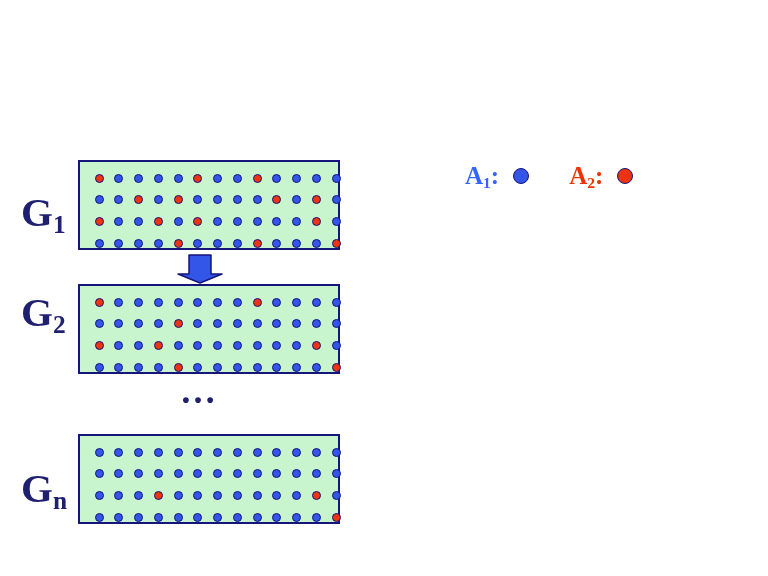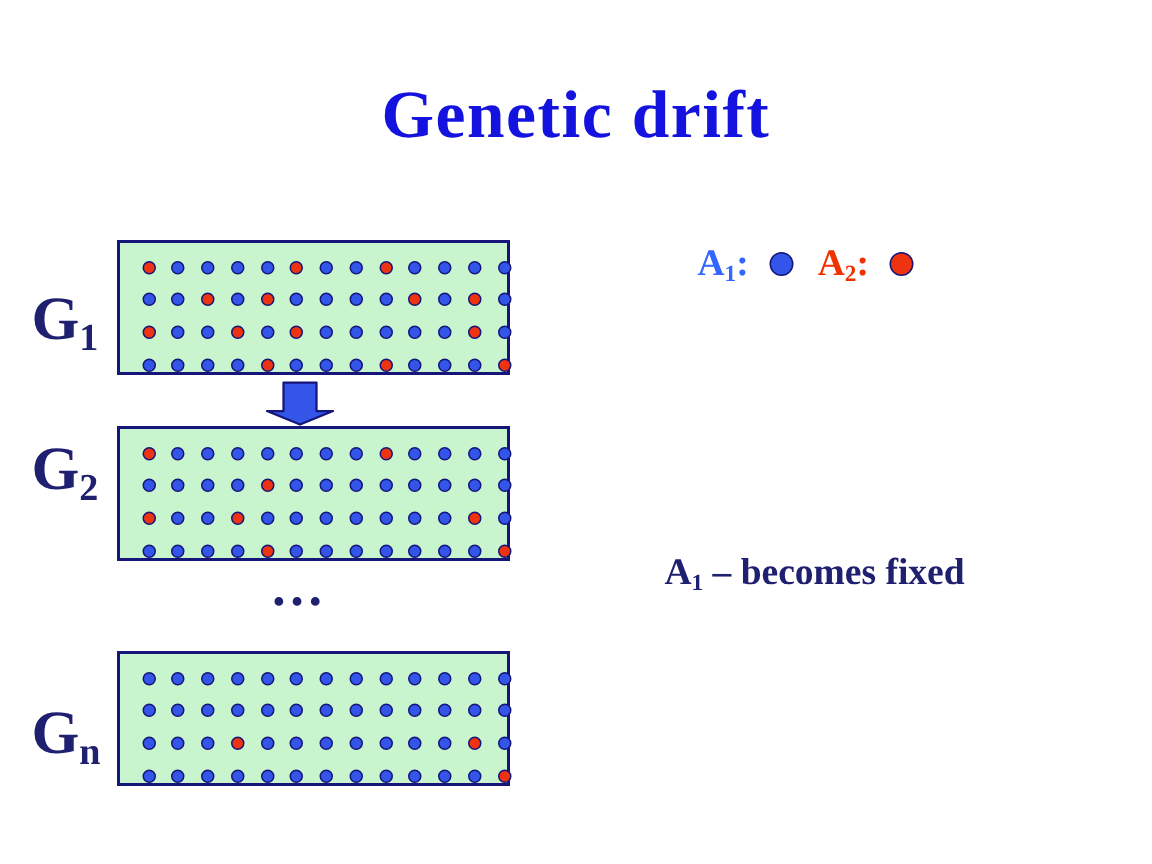--- a/index.html
+++ b/index.html
@@ -35,21 +35,21 @@
   .ellipsis{
     position:absolute;left:180px;top:370px;font-size:36px;font-weight:bold;
     color:var(--navy);letter-spacing:2px;
   }
   .alleles{
     position:absolute;left:437px;top:162px;display:flex;align-items:center;
     font-size:25px;font-weight:bold;color:var(--navy);
   }
   .sub{font-size:0.62em;position:relative;top:0.28em;}
   .a1-text{color:var(--allele1);margin-left:28px;}
-  .a2-text{color:var(--allele2);margin-left:16px;}
+  .a2-text{color:var(--allele2);margin-left:40px;}
   .legend-dot{
     display:inline-block;width:14px;height:14px;border-radius:50%;
     border:1px solid var(--box-border);box-sizing:content-box;margin-left:14px;
   }
   .legend-dot.blue{background:var(--dot-blue);}
   .legend-dot.red{background:var(--dot-red);}
   .replication{
     position:absolute;left:437px;top:233px;width:316px;
     font-size:24px;font-weight:bold;color:var(--navy);line-height:31px;
   }
@@ -58,21 +58,20 @@
     position:absolute;font-size:25px;font-weight:bold;color:var(--navy);
   }
   #outcome-fixed{left:443px;top:368px;}
   #outcome-lost{left:448px;top:436px;}
 </style>
 </head>
 <body>
 
 <div class="slide" style="--title: #1412DE; --navy: #202070; --allele1: #3366FF; --allele2: #EE3300; --box-fill: #C8F5CE; --box-border: #15157A; --dot-blue: #3355E8; --dot-red: #EE3311;">
 
-  <div class="title">Genetic drift</div>
 
   <div class="gen-label" id="g1-label"><span>G</span><span class="sub">1</span></div>
   <div class="gen-label" id="g2-label"><span>G</span><span class="sub">2</span></div>
   <div class="gen-label" id="gn-label"><span>G</span><span class="sub">n</span></div>
 
   <div class="pop-box" id="box1">
       <span class="dot dot-red" style="left: 14.5px; top: 11.5px;"></span>
       <span class="dot dot-blue" style="left: 34.25px; top: 11.5px;"></span>
       <span class="dot dot-blue" style="left: 54px; top: 11.5px;"></span>
       <span class="dot dot-blue" style="left: 73.75px; top: 11.5px;"></span>
@@ -243,15 +242,14 @@
   <div class="alleles">
     <span class="a1-text"><span>A</span><span class="sub">1</span><span>:</span></span>
     <span class="legend-dot blue"></span>
     <span class="a2-text"><span>A</span><span class="sub">2</span><span>:</span></span>
     <span class="legend-dot red"></span>
   </div>
 
   <div class="replication">
   </div>
 
-  <div class="outcome" id="outcome-fixed"><span>A</span><span class="sub">1</span><span> – becomes fixed</span></div>
 
 </div>
 
 </body></html>

